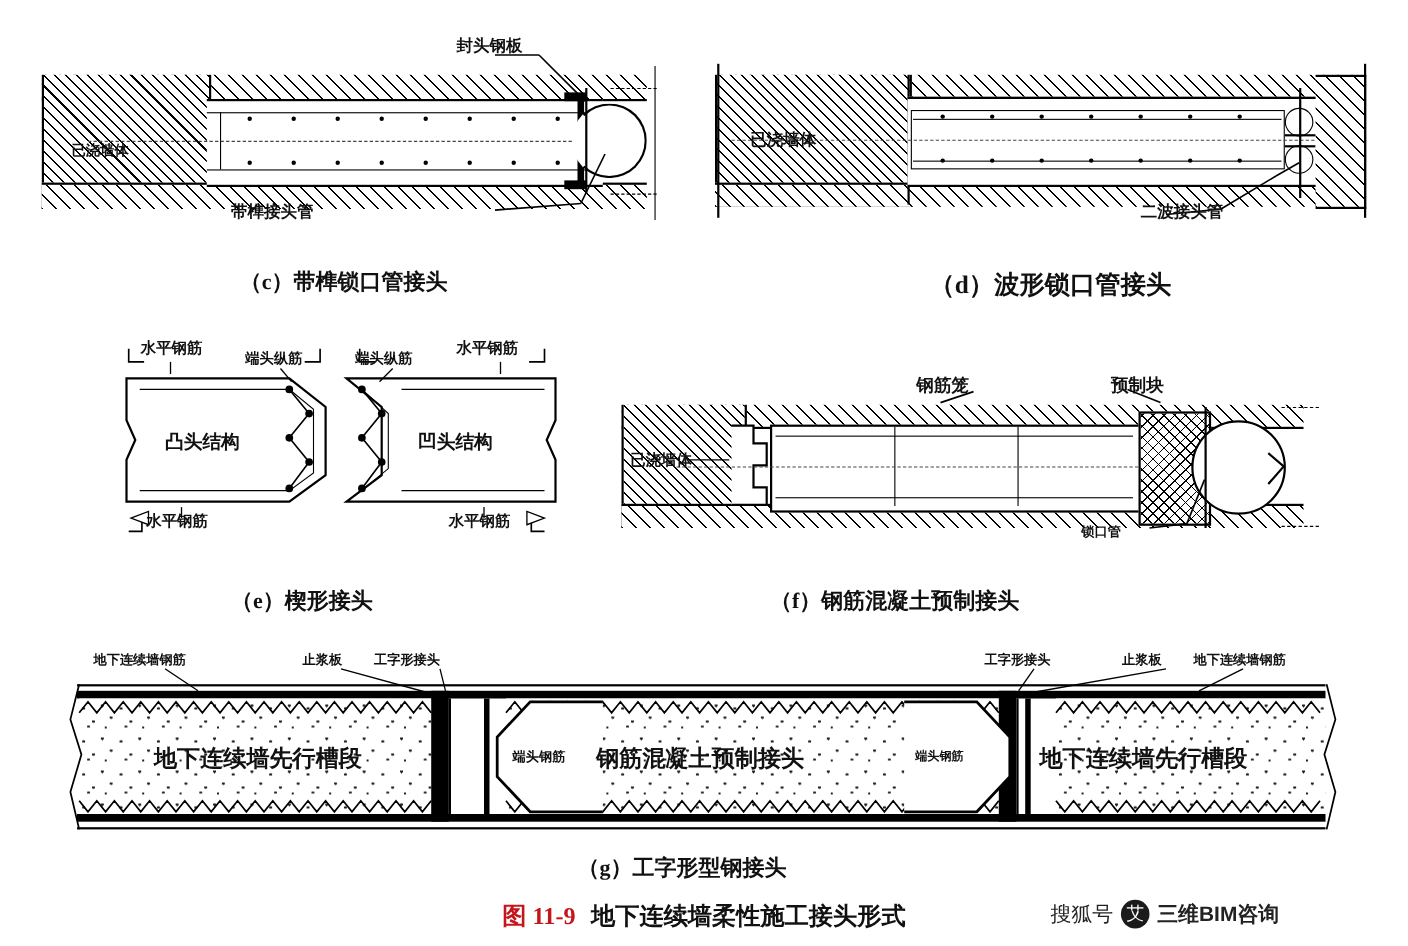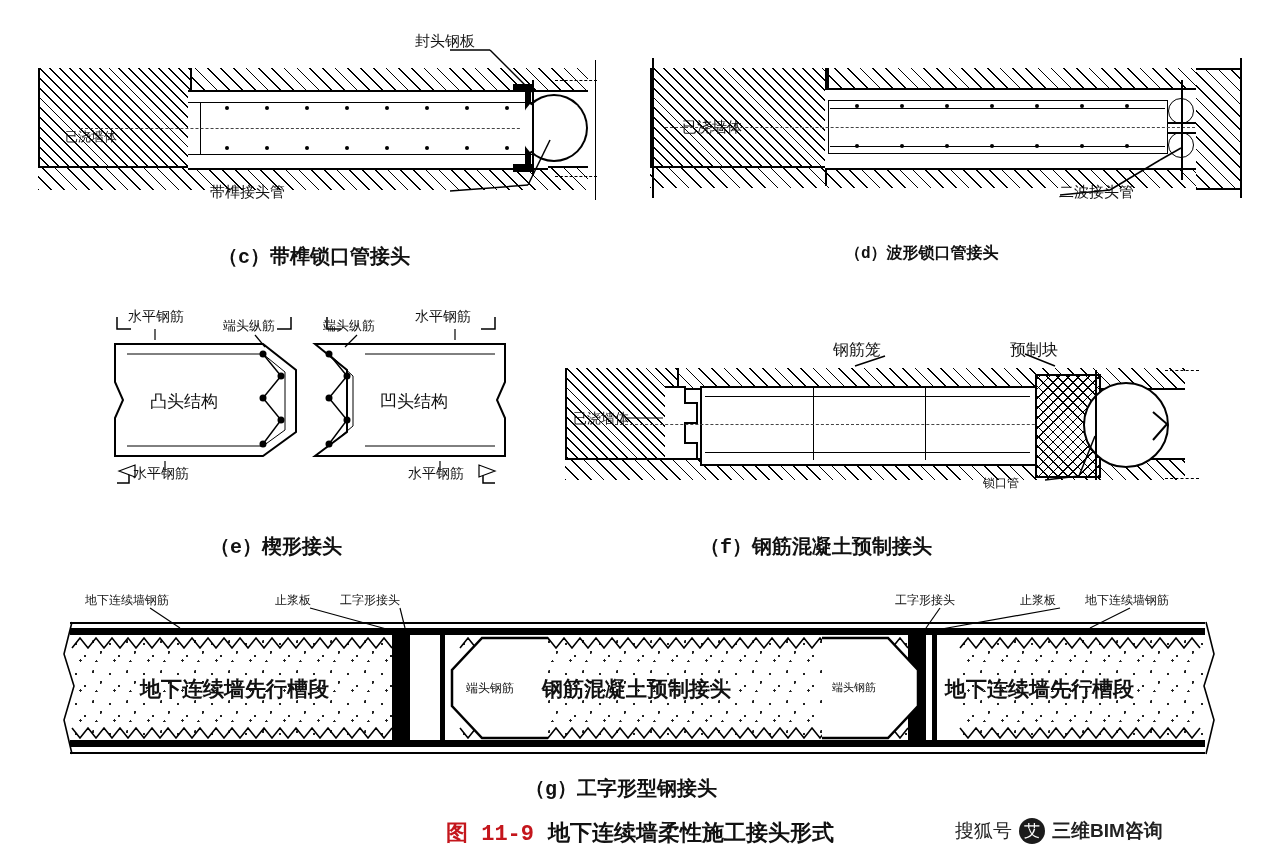--- a/index.html
+++ b/index.html
@@ -6,22 +6,22 @@
   body{
     width:1280px;height:860px;
     background:#ffffff;
     font-family:"Liberation Serif", serif;
     color:#111;
     position:relative;
     overflow:hidden;
   }
   .canvas{position:absolute;left:0;top:0;width:1280px;height:860px;}
   .abs{position:absolute;}
-  .lbl{font-family:"Liberation Sans", sans-serif;font-weight:normal;white-space:nowrap;}
-  .cap{font-family:Liberation Mono, monospace;font-weight:bold;white-space:nowrap;}
+  .lbl{font-family:"Liberation Sans", sans-serif;font-weight:bold;white-space:nowrap;}
+  .cap{font-family:Liberation Serif, serif;font-weight:bold;white-space:nowrap;}
 
   
   .hatch-soil{
     background:
       repeating-linear-gradient(45deg, #000 0 1.2px, rgba(0,0,0,0) 1.2px 9px);
     background-color:#fff;
   }
   .hatch-dense{
     background:
       repeating-linear-gradient(45deg, #000 0 1.3px, rgba(0,0,0,0) 1.3px 7px);
@@ -165,24 +165,24 @@
     <div class="abs hatch-soil" style="left:556px;top:48px;width:44px;height:118px;border:2px solid #000;border-left:none;"></div>
     <div class="ln v2" style="left:600px;top:38px;height:140px;"></div>
 
     <svg class="abs" style="left:0;top:0;width:620px;height:230px;">
       <path d="M470 170 L520 140" stroke="#000" stroke-width="1.5" fill="none"></path>
       <path d="M520 140 L541 128" stroke="#000" stroke-width="1.5" fill="none"></path>
       <path d="M420 175 L470 170" stroke="#000" stroke-width="1.5" fill="none"></path>
     </svg>
 
     <div class="lbl abs" style="left:42px;top:98px;font-size:15px;">已浇墙体</div>
-    <div class="lbl abs" style="left:419px;top:163px;font-size:15px;">二波接头管</div>
-  </div>
-
-  <div class="cap abs" style="left:845px;top:243px;font-size:16px;">（d）波形锁口管接头</div>
+    <div class="lbl abs" style="left:397px;top:163px;font-size:15px;">二波接头管</div>
+  </div>
+
+  <div class="cap abs" style="left:845px;top:243px;font-size:23px;">（d）波形锁口管接头</div>
 
   <div class="abs" style="left:95px;top:295px;width:430px;height:215px;">
 
     <div class="abs" style="left:18px;top:45px;width:185px;height:120px;">
       <svg width="185" height="120">
         <path d="M2 4 L150 4 L183 30 L183 92 L150 116 L2 116 L2 78 L10 60 L2 42 Z" fill="#ffffff" stroke="#000" stroke-width="2"></path>
         <path d="M14 14 L150 14 L172 32 L172 90 L150 106 L14 106" fill="none" stroke="#000" stroke-width="1"></path>
         <path d="M150 14 L168 36 L150 58 L168 80 L150 104" fill="none" stroke="#000" stroke-width="1.5"></path>
         <circle cx="150" cy="14" r="3.5" fill="#000"></circle>
         <circle cx="168" cy="36" r="3.5" fill="#000"></circle>

